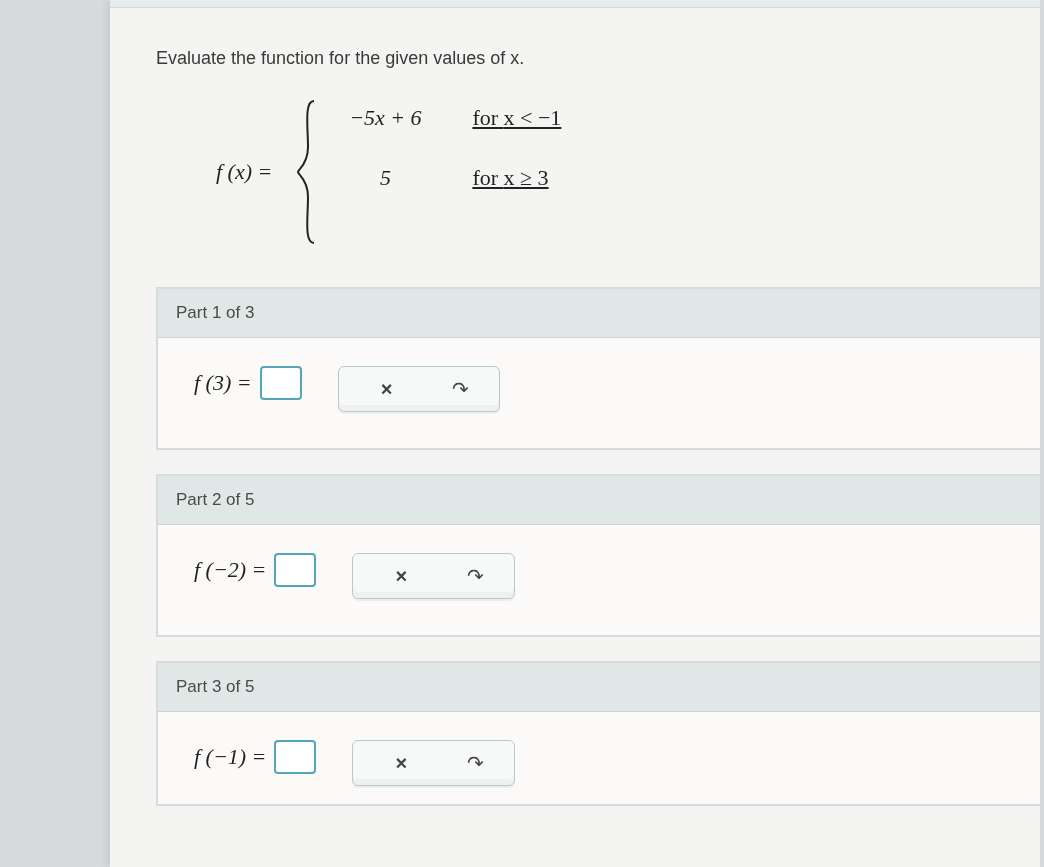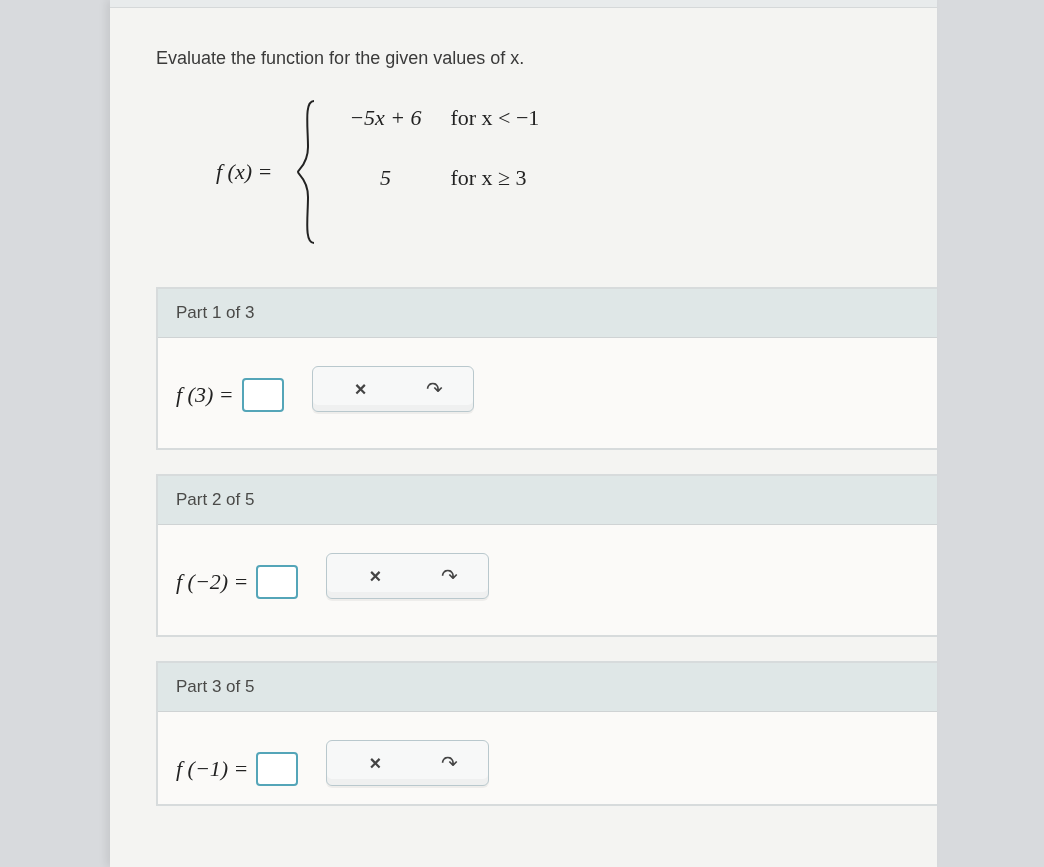--- a/index.html
+++ b/index.html
@@ -11,21 +11,21 @@
     width: 1044px;
     height: 867px;
     overflow: hidden;
   }
   .outer {
     padding-left: 110px;
     padding-top: 0;
   }
   .page {
     background: #f4f4f2;
-    width: 827px;
+    width: 930px;
     min-height: 867px;
     padding: 0;
     box-shadow: -4px 0 8px rgba(0,0,0,0.08);
     position: relative;
   }
   .top-strip {
     height: 8px;
     background: #e8ebec;
     border-bottom: 1px solid #d5d8d9;
   }
@@ -60,42 +60,42 @@
     display: flex;
     flex-direction: column;
     gap: 34px;
     padding: 8px 0;
   }
   .case-row {
     display: flex;
     align-items: center;
   }
   .expr { width: 130px; text-align: center; }
-  .cond { font-style: normal; }
+  .cond { margin-left: 22px; font-style: normal; text-decoration: underline; }
   .norm { font-style: normal; }
 
   .part {
     margin-top: 0;
     border: 2px solid #d7dbdc;
     border-right: none;
     background: #fbfaf8;
     margin-bottom: 24px;
   }
   .part-header {
     background: #dfe7e7;
     color: #4a4a48;
     font-size: 17px;
     padding: 14px 18px;
     border-bottom: 1px solid #cfd3d4;
   }
   .part-body {
-    padding: 28px 18px 36px 18px;
-    display: flex;
-    align-items: flex-end;
-    gap: 28px;
+    padding: 28px 18px 36px 36px;
+    display: flex;
+    align-items: flex-start;
+    gap: 36px;
   }
   .prompt {
     font-family: 'Times New Roman', Times, serif;
     font-style: italic;
     font-size: 22px;
     color: #222;
     display: flex;
     align-items: center;
   }
   .answer-box {

